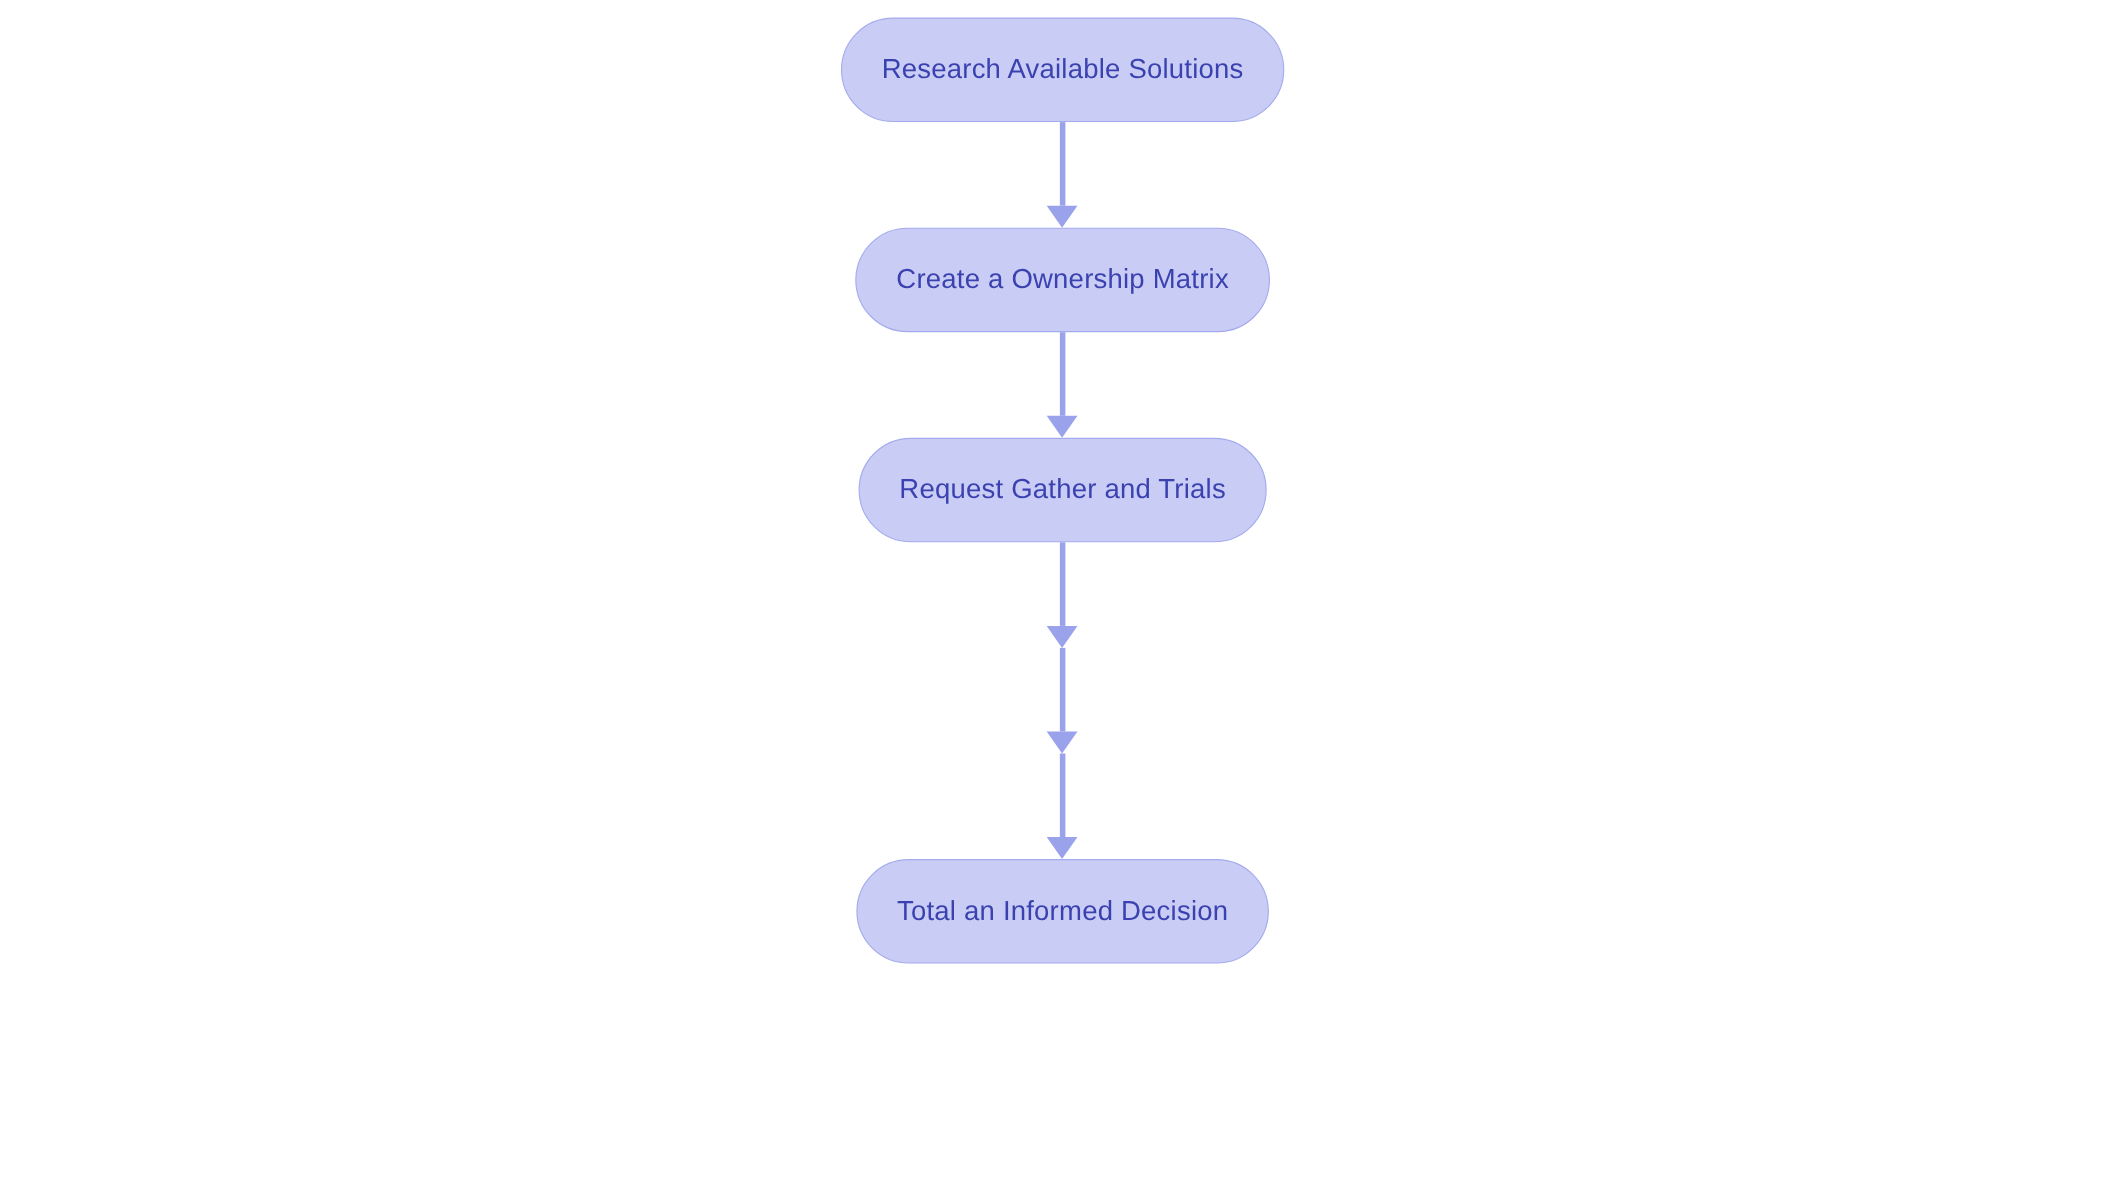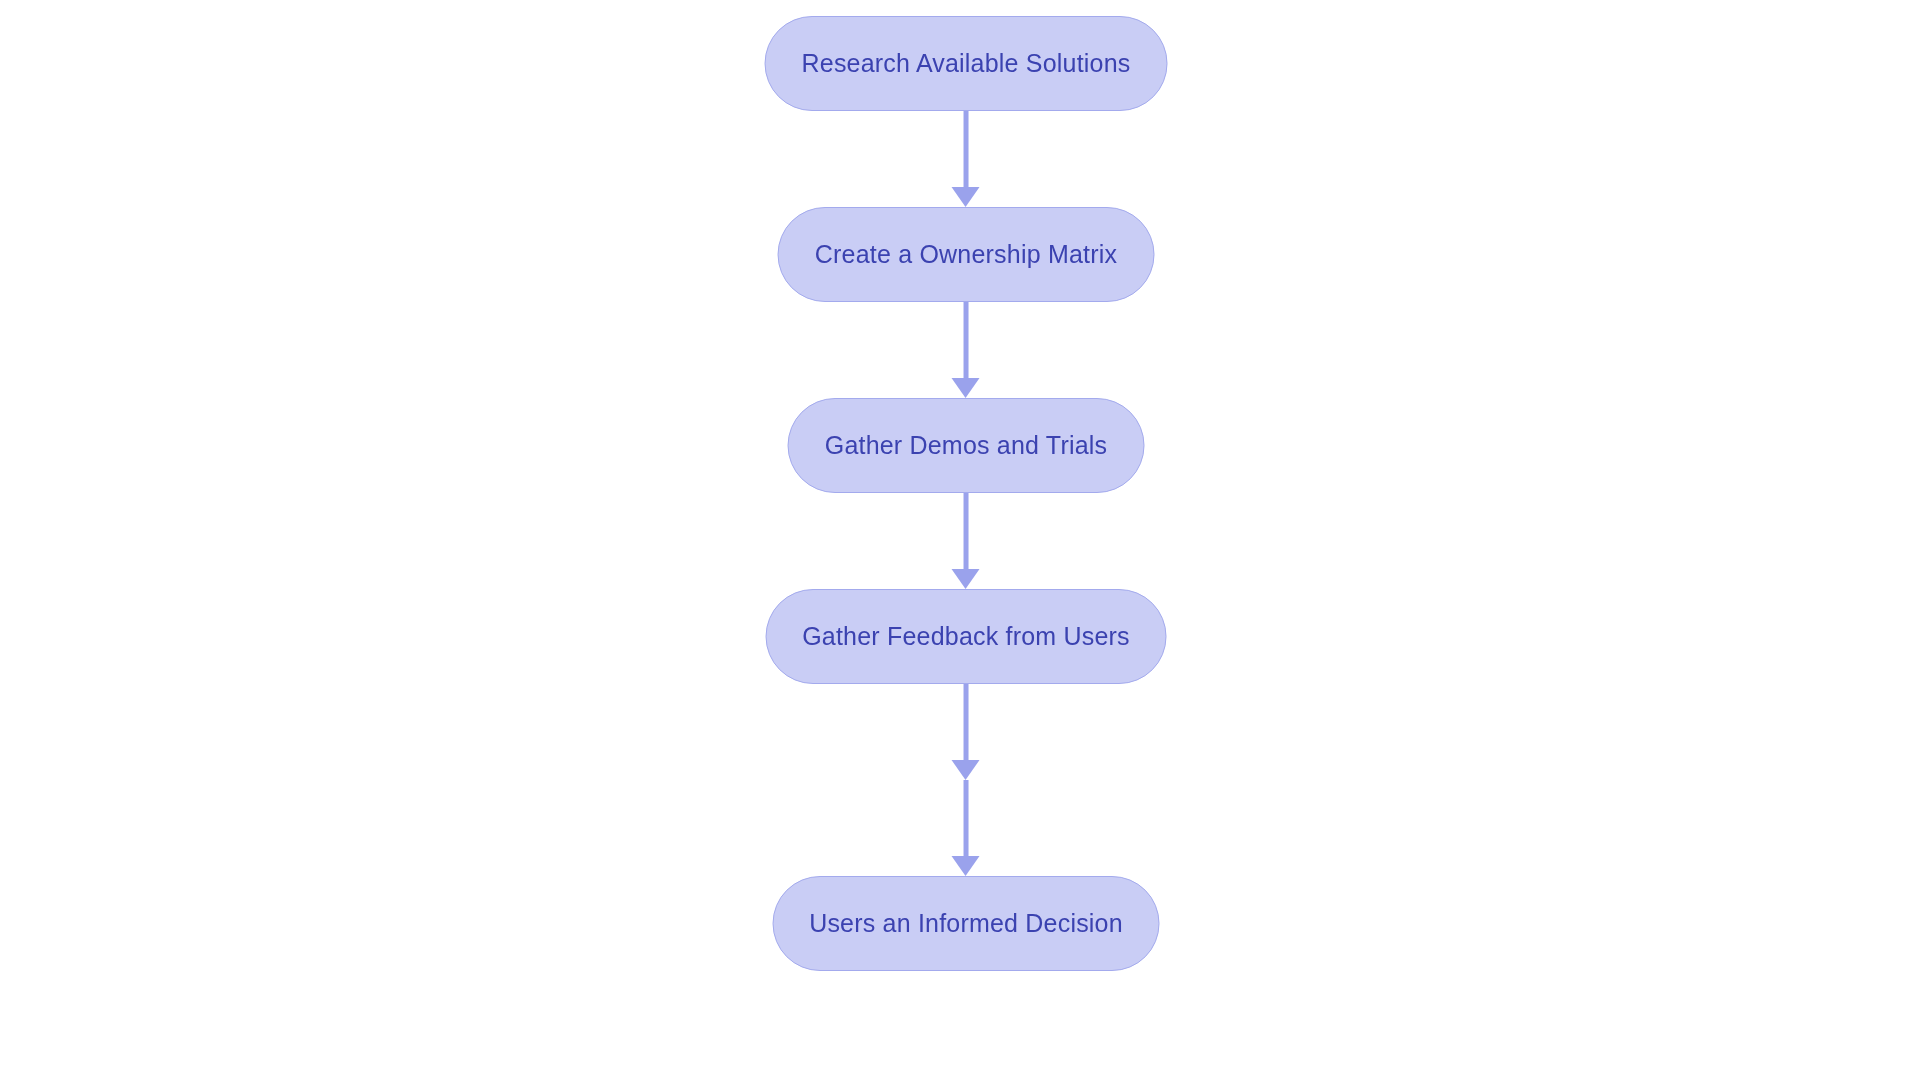--- a/index.html
+++ b/index.html
@@ -83,41 +83,38 @@
     <div class="node">
       <span class="node-label">Create a Ownership Matrix</span>
     </div>
 
     <div class="connector">
       <div class="stem"></div>
       <div class="head"></div>
     </div>
 
     <div class="node">
-      <span class="node-label">Gather Demos and Trials</span>
-    </div>
-
-    <div class="connector">
-      <div class="stem"></div>
-      <div class="head"></div>
-    </div>
-
-    <div class="node">
-      <span class="node-label">Gather Feedback from Users</span>
+      <span class="node-label">Request Gather and Trials</span>
     </div>
 
     <div class="connector">
       <div class="stem"></div>
       <div class="head"></div>
     </div>
 
 
     <div class="connector">
       <div class="stem"></div>
       <div class="head"></div>
     </div>
 
+
+    <div class="connector">
+      <div class="stem"></div>
+      <div class="head"></div>
+    </div>
+
     <div class="node">
-      <span class="node-label">Users an Informed Decision</span>
+      <span class="node-label">Total an Informed Decision</span>
     </div>
 
   </div>
 </div>
 
 </body></html>

